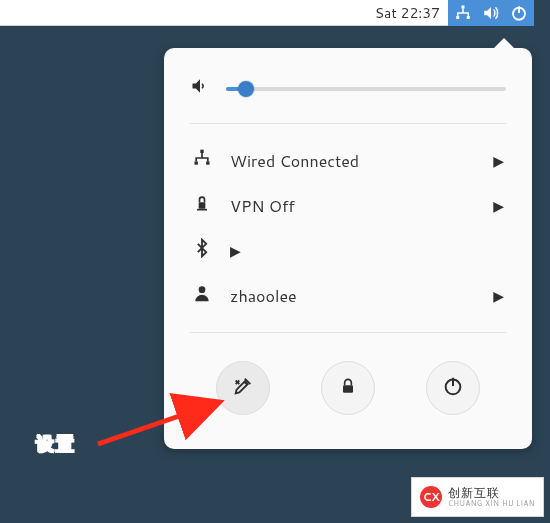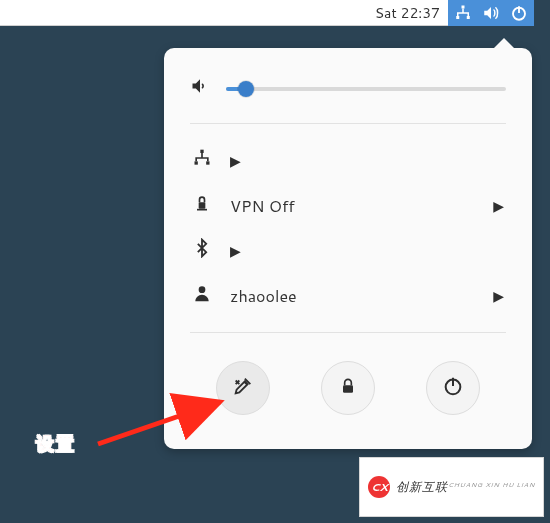--- a/index.html
+++ b/index.html
@@ -85,30 +85,30 @@
     text-shadow:
       -1px -1px 0 #fff, 1px -1px 0 #fff,
       -1px 1px 0 #fff, 1px 1px 0 #fff;
     letter-spacing: 2px;
   }
 
   
   .watermark {
     position: absolute; right: 6px; bottom: 6px;
     background: #fff; border: 1px solid #d6d6d6;
-    padding: 18px 8px; display: flex; align-items: center; gap: 6px;
-    font-size: 10px; color: #555; font-style: italic;
+    padding: 8px 8px; display: flex; align-items: center; gap: 6px;
+    font-size: 10px; color: #555;
   }
   .watermark .logo {
     width: 22px; height: 22px; border-radius: 50%;
     background: linear-gradient(#e33, #e33);
     display: flex; align-items: center; justify-content: center;
     color: #fff; font-weight: bold; font-size: 11px;
   }
-  .watermark .txt { display: flex; line-height: 1.05; }
+  .watermark .txt { display: flex; flex-direction: column; line-height: 1.05; }
   .watermark .cn { font-size: 12px; color: #333; letter-spacing: 1px; }
   .watermark .en { font-size: 7px; color: #999; letter-spacing: .5px; text-align: right; }
 </style>
 </head>
 <body>
 
 <div class="topbar">
   <span class="clock">Sat 22:37</span>
   <div class="tray">
     <span>
@@ -157,20 +157,21 @@
 
     <div class="menu-item">
       <span>
         <svg class="icon" viewBox="0 0 24 24" fill="#2f2f2f">
             <rect x="10" y="2" width="4" height="4"></rect>
             <rect x="3" y="16" width="4" height="4"></rect>
             <rect x="17" y="16" width="4" height="4"></rect>
             <path d="M12 6v6M5 16v-4h14v4" stroke="#2f2f2f" stroke-width="2" fill="none"></path>
           </svg>
       </span>
+      <span class="label">Wired Connected</span>
       <span class="chev">▶</span>
     </div>
 
     <div class="menu-item">
       <span>
         <svg class="icon" viewBox="0 0 24 24" fill="#2f2f2f">
             <rect x="8" y="11" width="8" height="8" rx="1"></rect>
             <path d="M9 11V8a3 3 0 0 1 6 0v3" stroke="#2f2f2f" stroke-width="2" fill="none"></path>
             <rect x="6" y="19" width="12" height="2"></rect>
           </svg>

